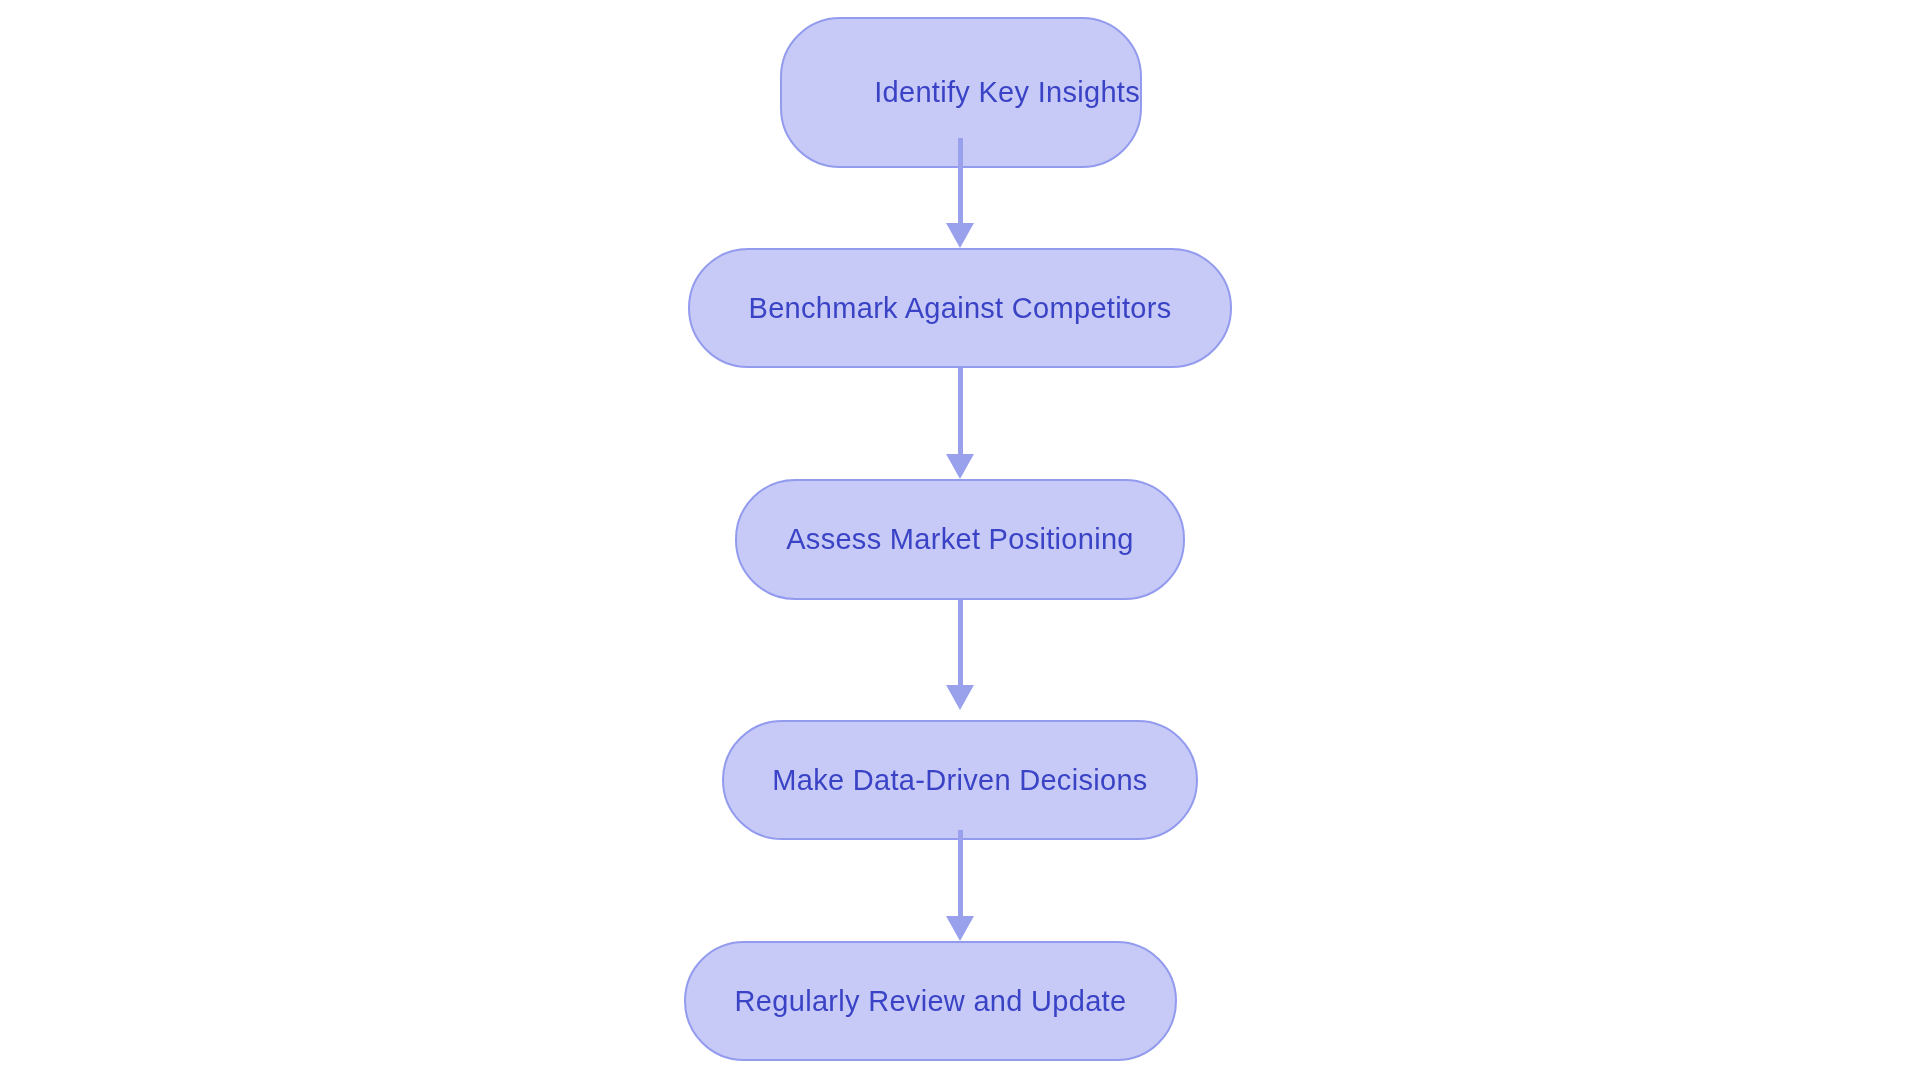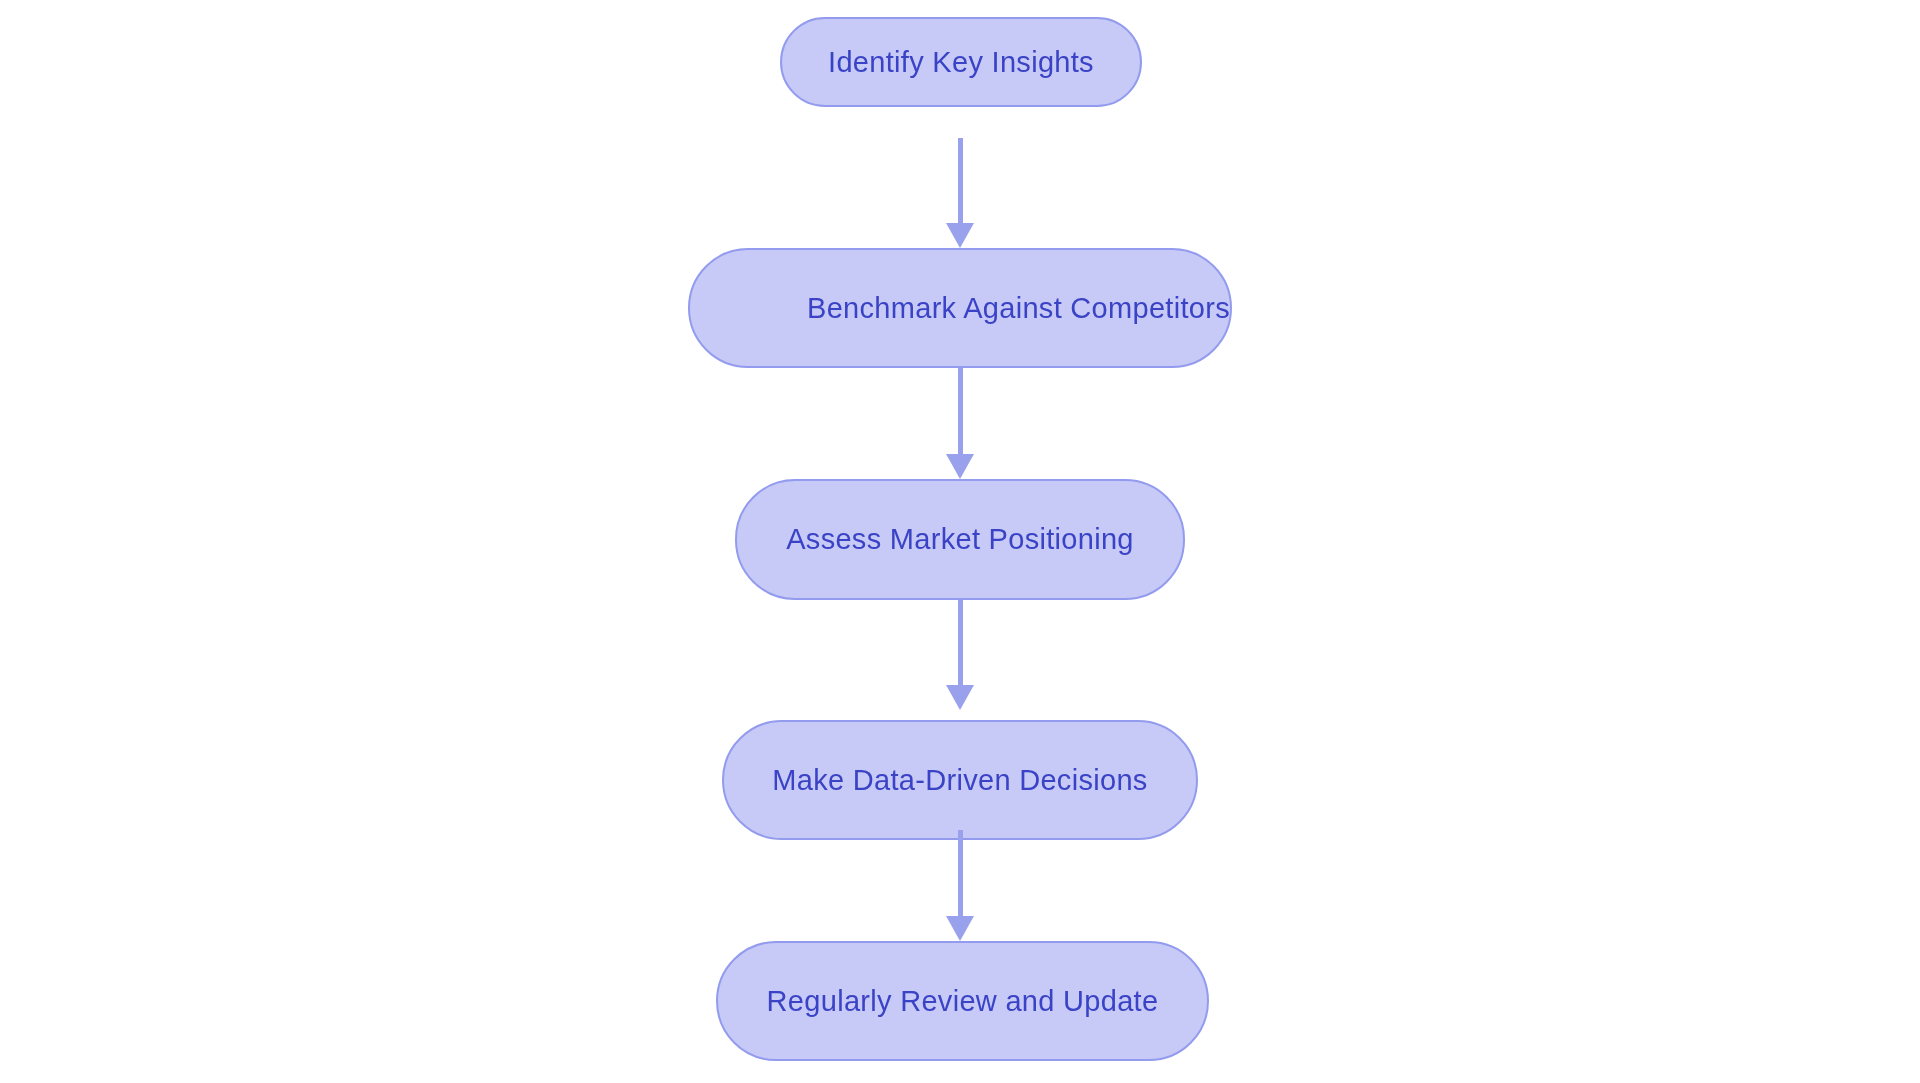--- a/index.html
+++ b/index.html
@@ -49,37 +49,37 @@
     border-left: 14px solid transparent;
     border-right: 14px solid transparent;
     border-top: 25px solid var(--arrow, #99a1ed);
   }
 </style>
 </head>
 <body>
 
 <div class="canvas">
 
-  <div class="flow-node" style="left:780px; top:17px; width:362px; height:90px;">
+  <div class="flow-node" style="left:780px; top:17px; width:362px; height:151px;justify-content:flex-end;">
     <span>Identify Key Insights</span>
   </div>
 
-  <div class="flow-node" style="left:688px; top:248px; width:544px; height:120px;justify-content:flex-end;">
+  <div class="flow-node" style="left:688px; top:248px; width:544px; height:120px;">
     <span>Benchmark Against Competitors</span>
   </div>
 
   <div class="flow-node" style="left:735px; top:479px; width:450px; height:121px;">
     <span>Assess Market Positioning</span>
   </div>
 
   <div class="flow-node" style="left:722px; top:710px; width:476px; height:120px;margin-top:10px;">
     <span>Make Data-Driven Decisions</span>
   </div>
 
-  <div class="flow-node" style="left:716px; top:941px; width:493px; height:120px;">
+  <div class="flow-node" style="left:684px; top:941px; width:493px; height:120px;">
     <span>Regularly Review and Update</span>
   </div>
 
   <div class="edge" style="left:946px; top:138px; height:110px;">
     <div class="stem"></div>
     <div class="head"></div>
   </div>
 
   <div class="edge" style="left:946px; top:368px; height:111px;">
     <div class="stem"></div>

